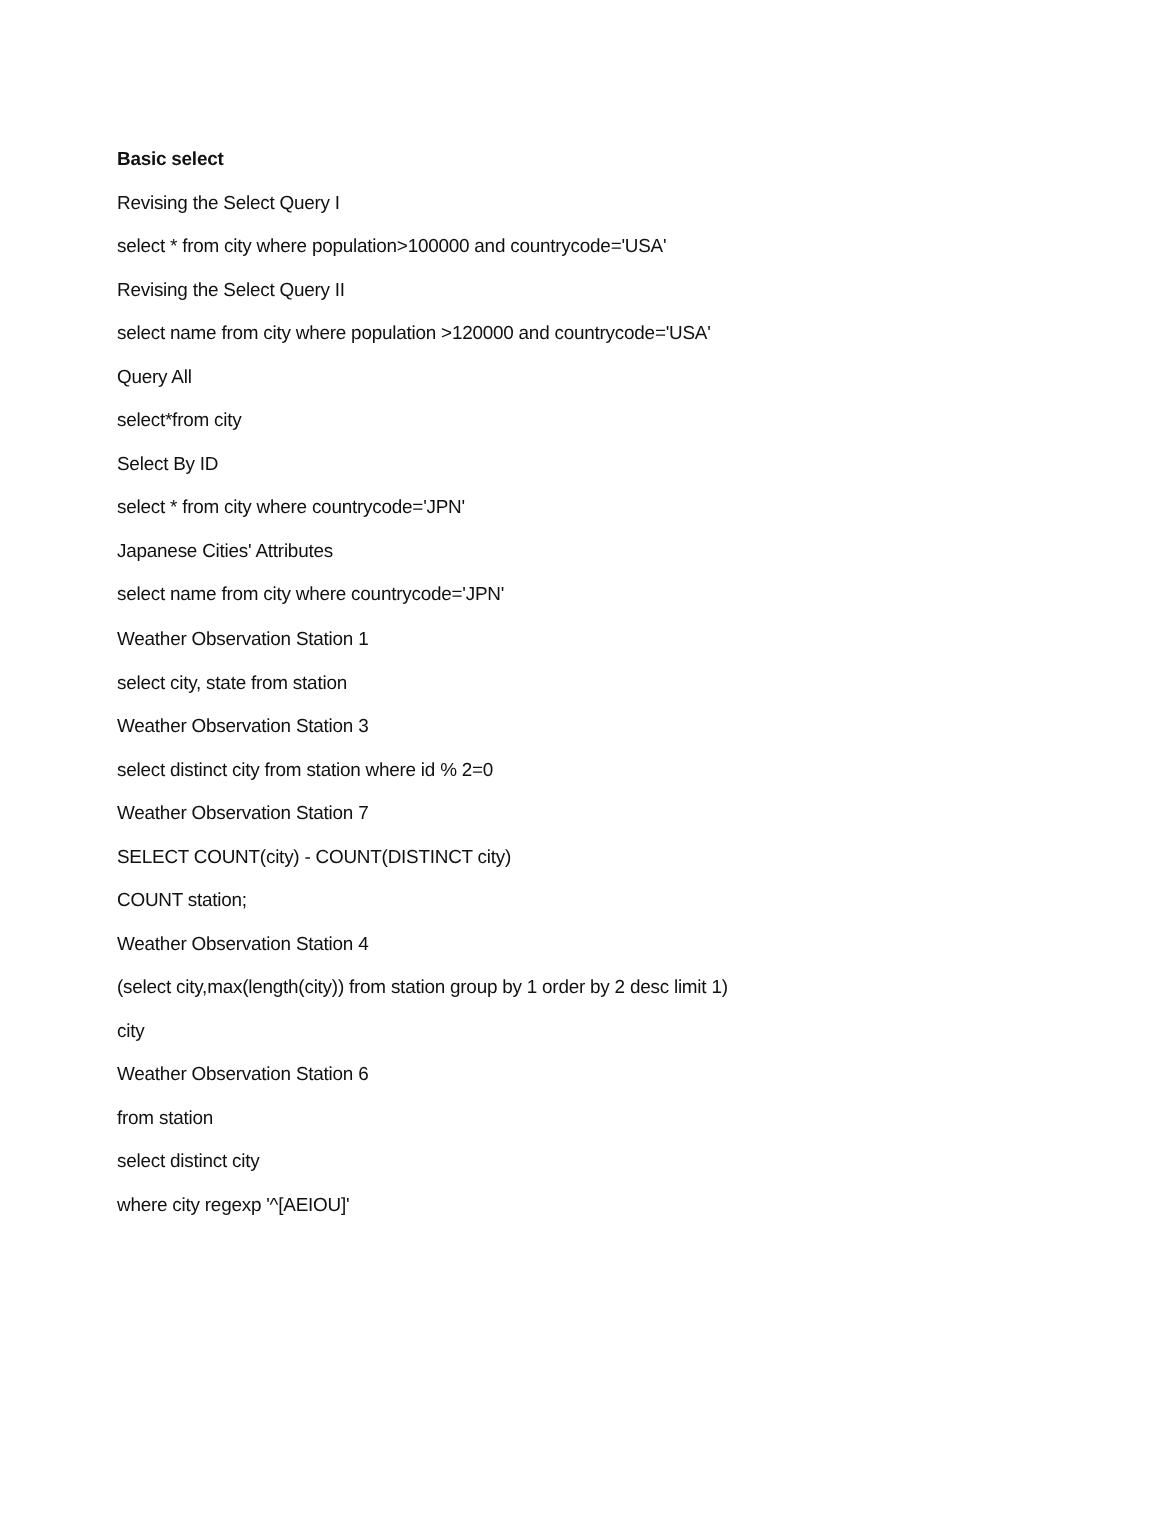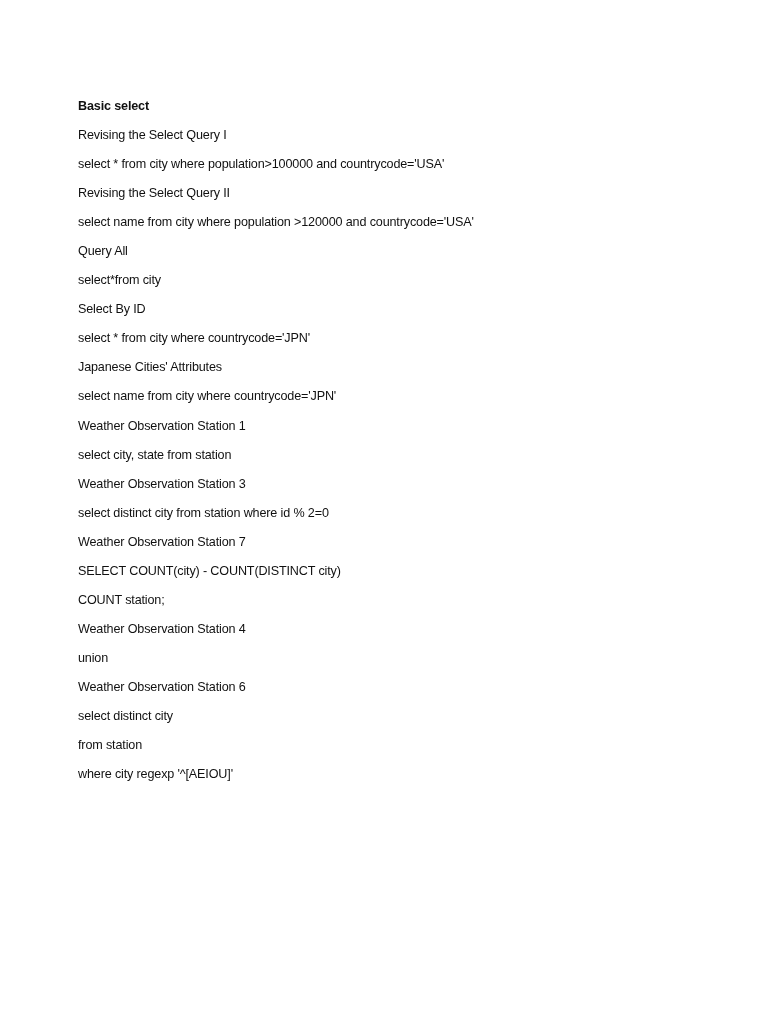--- a/index.html
+++ b/index.html
@@ -57,19 +57,20 @@
     <div class="line">Japanese Cities' Attributes</div>
     <div class="line">select name from city where countrycode='JPN'</div>
     <div class="line">Weather Observation Station 1</div>
     <div class="line">select city, state from station</div>
     <div class="line">Weather Observation Station 3</div>
     <div class="line">select distinct city from station where id % 2=0</div>
     <div class="line">Weather Observation Station 7</div>
     <div class="line">SELECT COUNT(city) - COUNT(DISTINCT city)</div>
     <div class="line">COUNT station;</div>
     <div class="line">Weather Observation Station 4</div>
-    <div class="line">union</div>
+    <div class="line">(select city,max(length(city)) from station group by 1 order by 2 desc limit 1)</div>
+    <div class="line">city</div>
     <div class="line">Weather Observation Station 6</div>
+    <div class="line">from station</div>
     <div class="line">select distinct city</div>
-    <div class="line">from station</div>
     <div class="line">where city regexp '^[AEIOU]'</div>
   </div>
 </div>
 
 </body></html>

